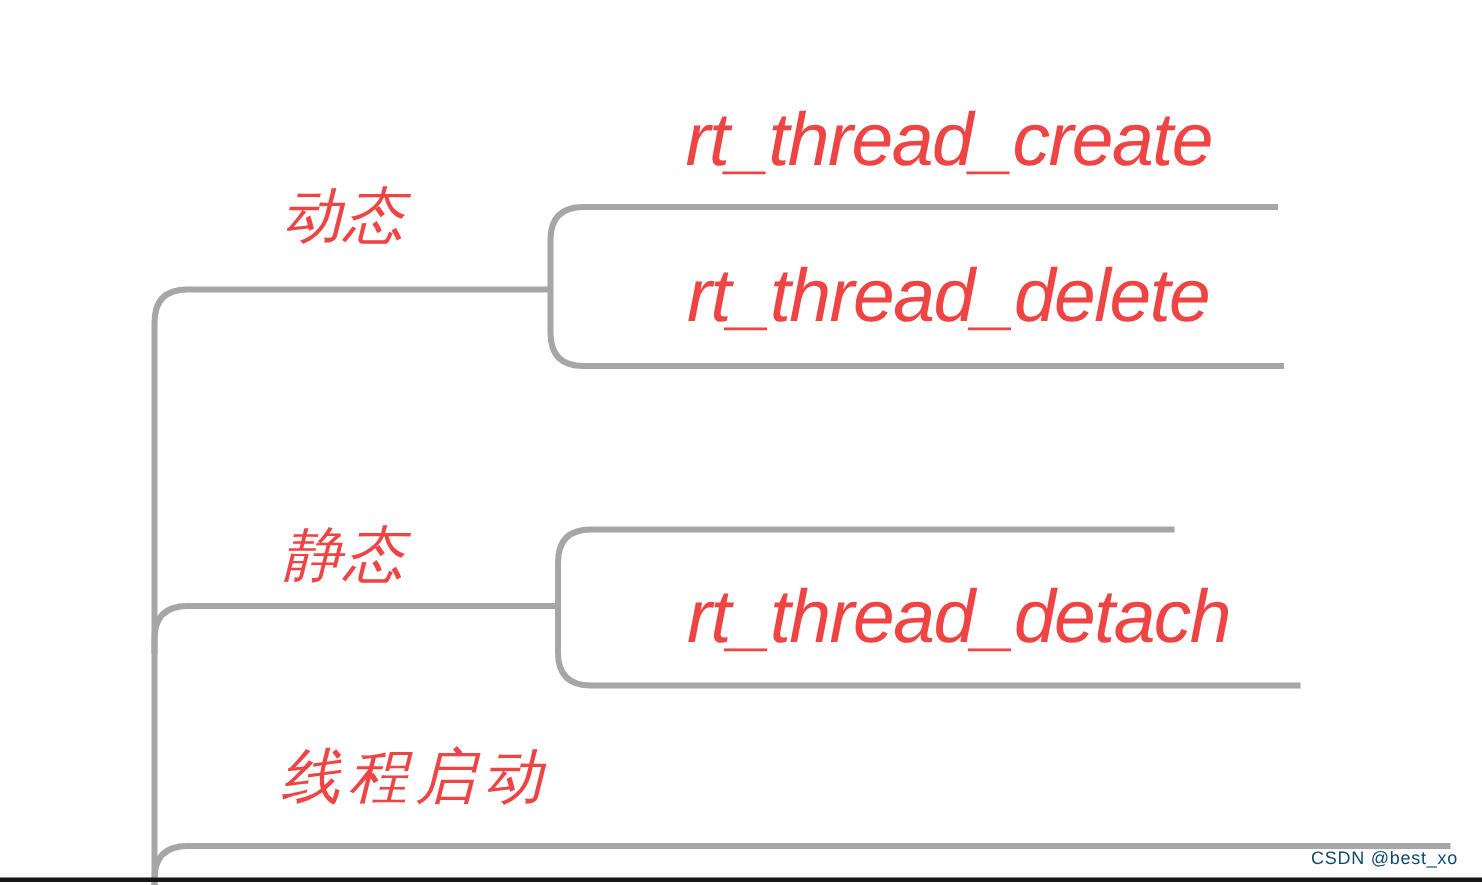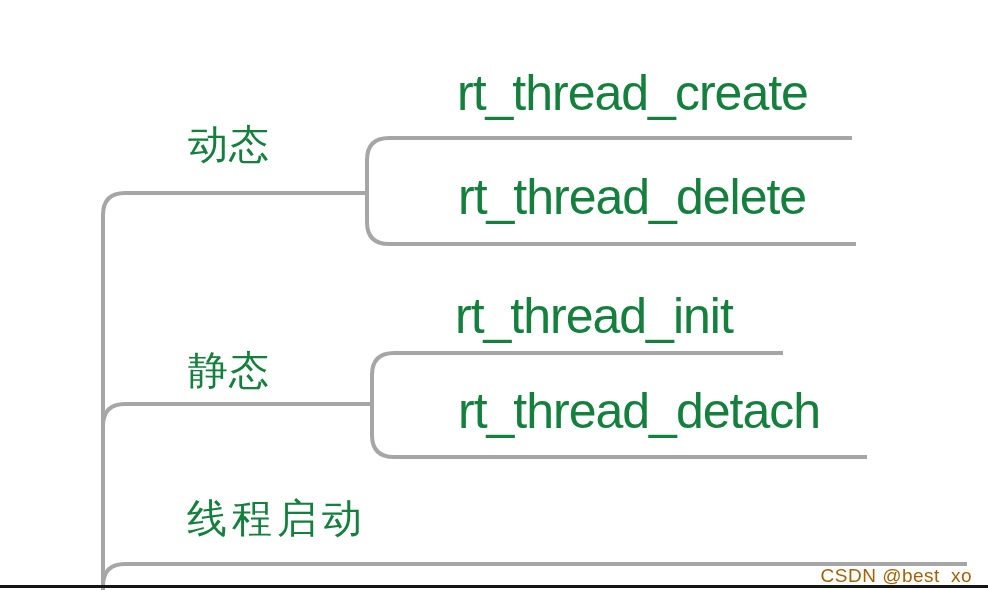--- a/index.html
+++ b/index.html
@@ -6,32 +6,33 @@
   #stage{
     position:relative;
     width:988px;height:590px;
     background:#ffffff;
     overflow:hidden;
     font-family:"Liberation Sans","DejaVu Sans",sans-serif;
   }
   #connector-svg{position:absolute;left:0;top:0;width:988px;height:590px;}
   .node-label{
     position:absolute;
-    color:#15803d;
+    color:#ef4444;
     line-height:1;
     white-space:nowrap;
+    font-style:italic;
   }
   .branch-label{font-size:40px;letter-spacing:1px;}
   .branch-label.wide{letter-spacing:5px;text-align:center;}
   .func-label{font-size:50px;letter-spacing:-1px;}
   .watermark{
     position:absolute;
     right:16px;top:566px;
-    font-size:19px;
-    color:#a16207;
+    font-size:12px;
+    color:#0c4a6e;
     letter-spacing:0.5px;
     line-height:1;
   }
   .bottom-line{
     position:absolute;
     left:0;top:585px;width:988px;height:3px;
     background:#151515;
   }
 </style>
 </head>
@@ -57,21 +58,20 @@
   <div class="node-label branch-label" style="left:188px;top:124px;">动态</div>
 
   <div class="node-label branch-label" style="left:188px;top:338px;margin-top:12px;">静态</div>
 
   <div class="node-label branch-label wide" style="left:187px;top:498px;">线程启动</div>
 
   <div class="node-label func-label" style="left:457px;top:68px;">rt_thread_create</div>
 
   <div class="node-label func-label" style="left:458px;top:172px;">rt_thread_delete</div>
 
-  <div class="node-label func-label" style="left:455px;top:291px;">rt_thread_init</div>
 
   <div class="node-label func-label" style="left:458px;top:386px;">rt_thread_detach</div>
 
 
   <div class="watermark">CSDN @best_xo</div>
 
   <div class="bottom-line"></div>
 
 </div>
 

